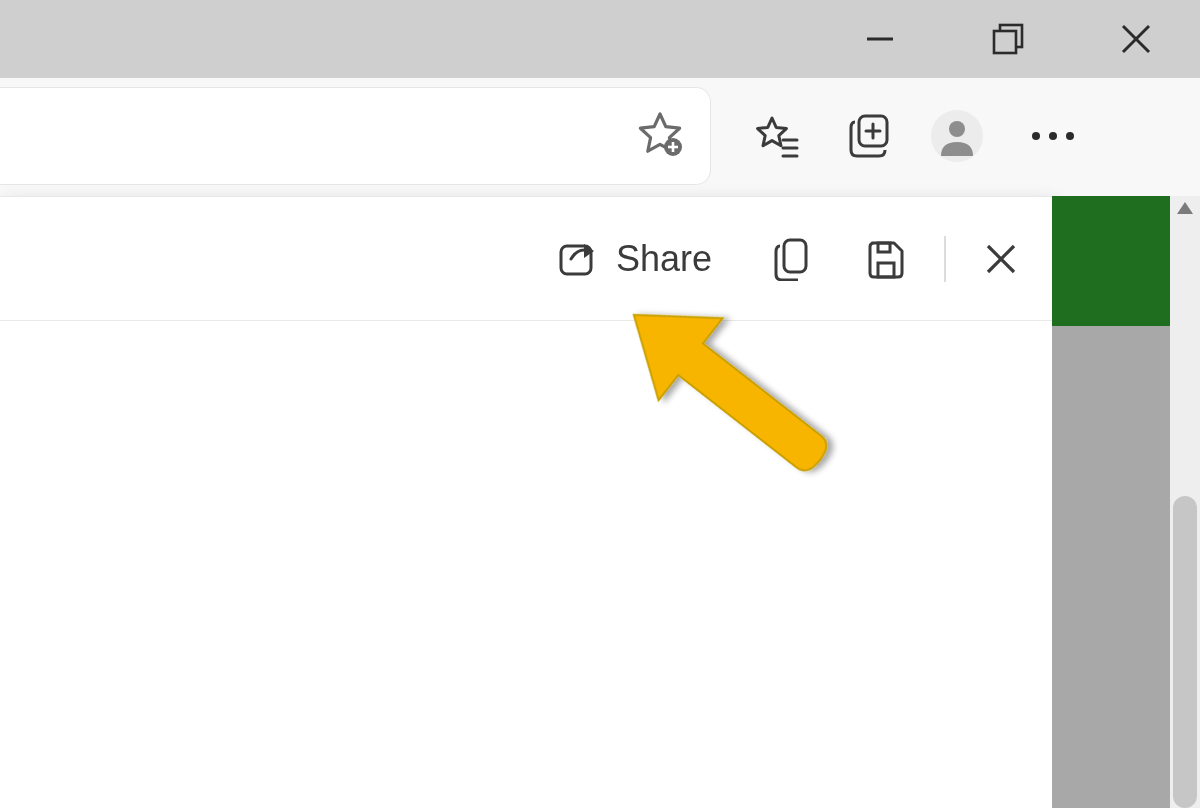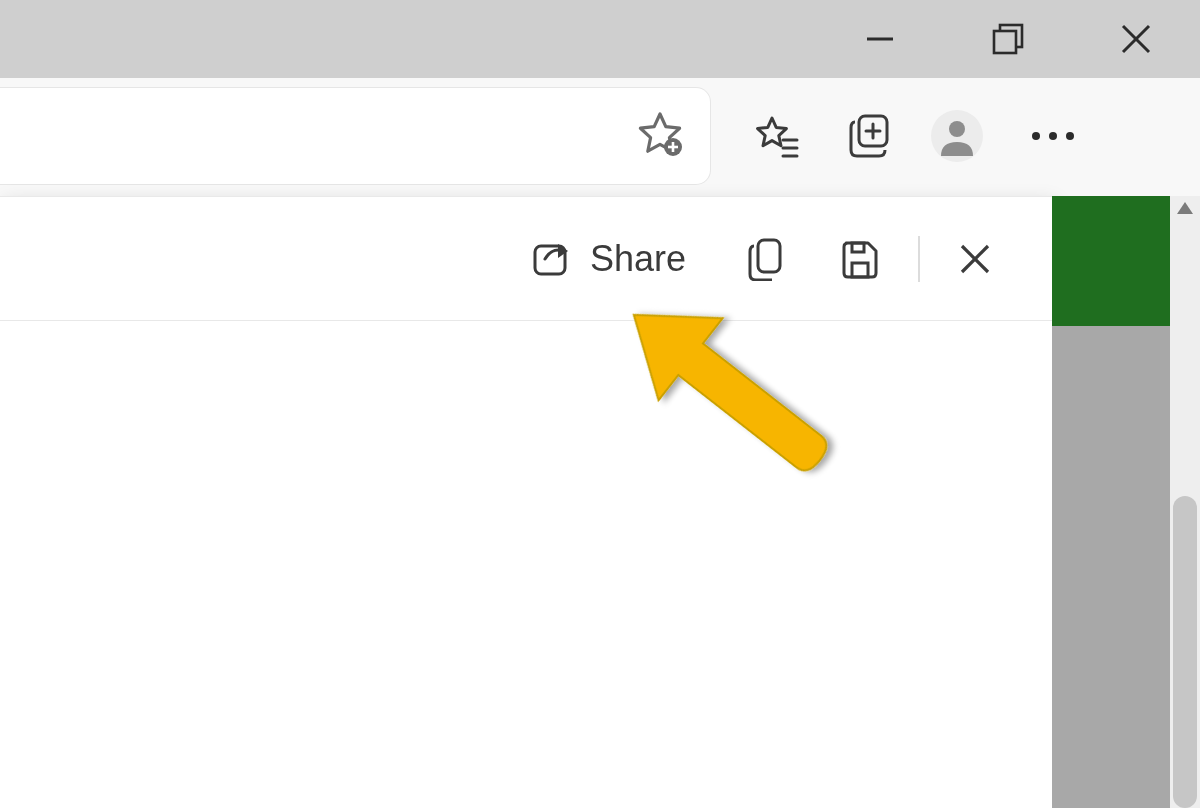--- a/index.html
+++ b/index.html
@@ -46,21 +46,21 @@
   }
 
   
   .panel {
     position: absolute; left: 0; top: 196px; width: 1052px; height: 612px;
     background: #fff; border-top: 1px solid #e9e9e9;
     box-shadow: 4px 6px 18px rgba(0,0,0,0.15);
   }
   .panel-toolbar {
     height: 124px; display: flex; align-items: center; justify-content: flex-end;
-    padding-right: 36px; border-bottom: 1px solid #e8e8e8; gap: 6px;
+    padding-right: 10px; border-bottom: 1px solid #e8e8e8; gap: 6px;
   }
   .panel-toolbar .tb-btn {
     height: 78px; display: flex; align-items: center; justify-content: center;
     padding: 0 24px; border-radius: 6px;
   }
   .panel-toolbar .share {
     display: flex; align-items: center; gap: 20px;
     font-size: 36px; color: #3b3b3b; padding: 0 30px;
   }
   .divider {

